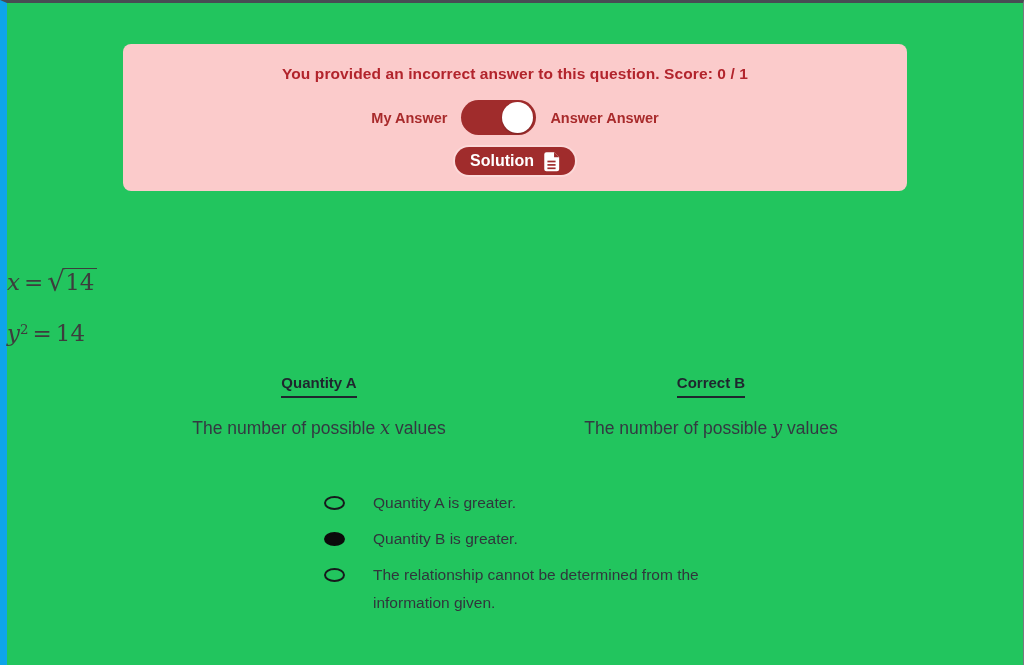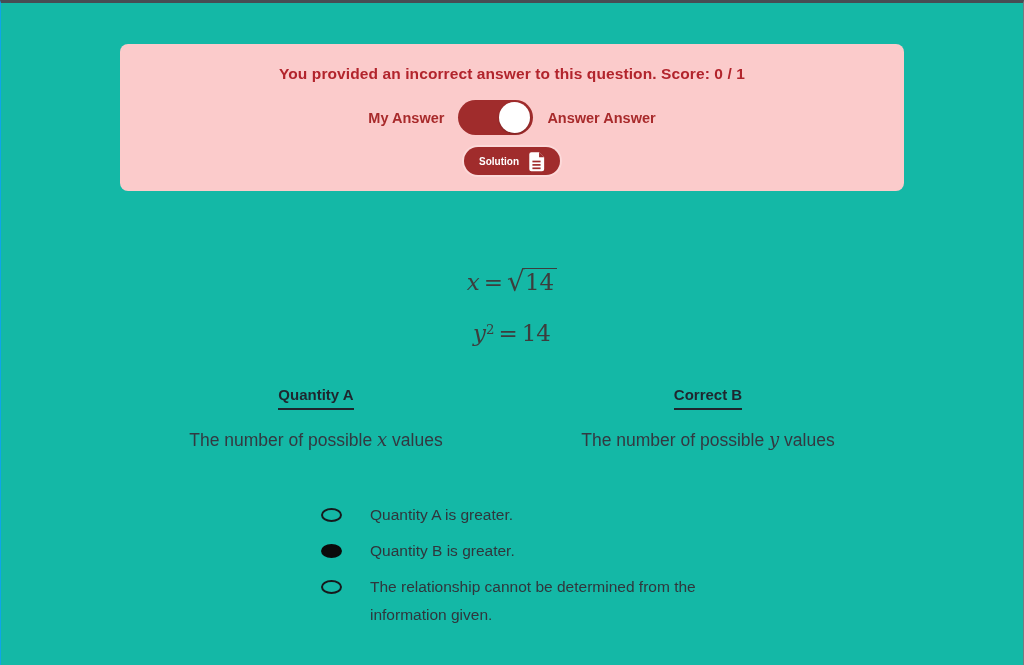--- a/index.html
+++ b/index.html
@@ -6,23 +6,23 @@
   html, body { background: #ffffff; }
   body {
     width: 1024px;
     height: 665px;
     font-family: "Liberation Sans", sans-serif;
     overflow: hidden;
   }
   .page {
     width: 1024px;
     height: 665px;
-    background: #14b8a6;
+    background: #22c55e;
     border-top: 3px solid #474d53;
-    border-left: 1px solid #0ea5e9;
+    border-left: 7px solid #0ea5e9;
     border-right: 1px solid #75797e;
   }
 
   
   .banner {
     width: 784px;
     margin: 41px auto 0;
     background: #fbcbcb;
     border-radius: 8px;
     padding: 21px 20px 16px;
@@ -73,28 +73,28 @@
     align-items: center;
     gap: 9px;
     background: #a02c2c;
     color: #ffffff;
     border: none;
     box-shadow: 0 0 0 2px rgba(255,255,255,0.28);
     border-radius: 15px;
     height: 28px;
     padding: 0 15px;
     font-family: "Liberation Sans", sans-serif;
-    font-size: 10px;
+    font-size: 16px;
     font-weight: 700;
     cursor: pointer;
   }
   .doc-icon { display: block; }
 
   
-  .equations { margin-top: 74px; text-align: center; }
+  .equations { margin-top: 74px; text-align: left; }
   .eq {
     font-family: "DejaVu Serif", serif;
     font-size: 23px;
     color: #3d3d3d;
     line-height: 32px;
   }
   .eq + .eq { margin-top: 19px; }
   .mvar { font-style: italic; }
   .rel { padding: 0 4px; }
   .sqrt-sign {
@@ -111,21 +111,21 @@
   }
   .eq sup {
     font-size: 0.58em;
     vertical-align: 0.55em;
     line-height: 0;
   }
 
   
   .quantities {
     width: 784px;
-    margin: 37px auto 0;
+    margin: 25px auto 0;
     display: flex;
   }
   .qty-col { flex: 1 1 50%; text-align: center; }
   .qty-header {
     display: inline-block;
     font-size: 15px;
     font-weight: 700;
     color: #1f262e;
     padding-bottom: 5px;
     border-bottom: 2px solid #1f262e;

